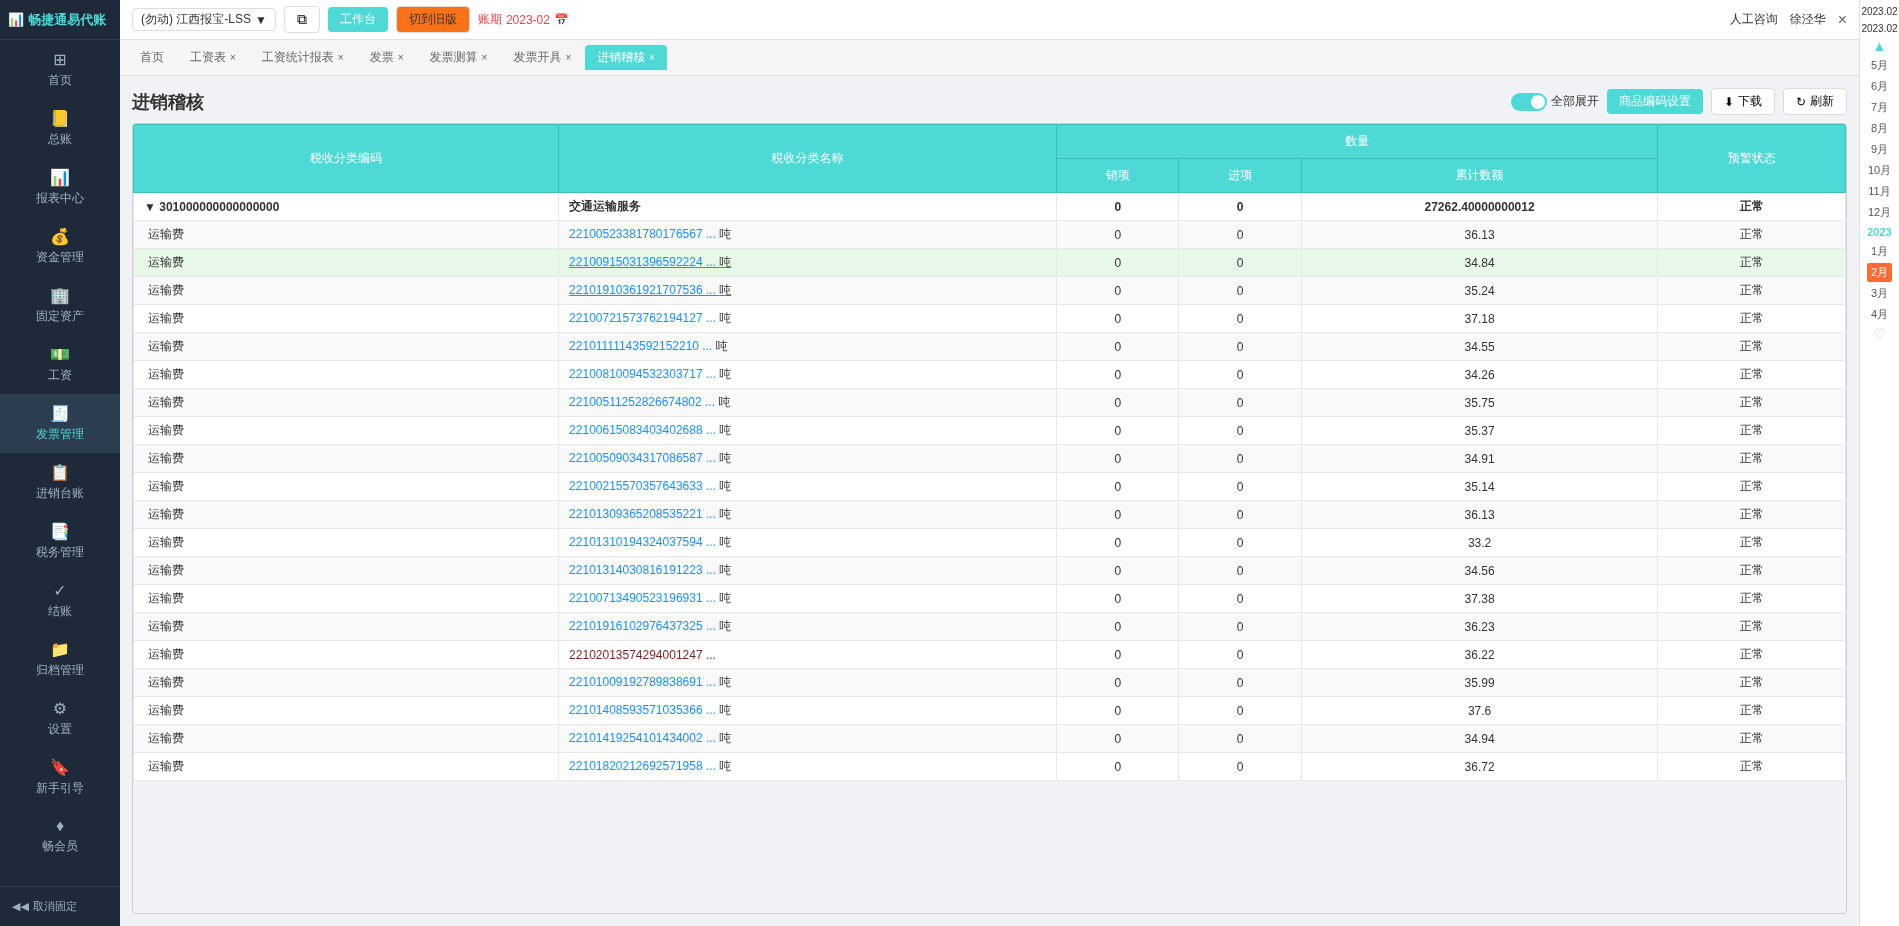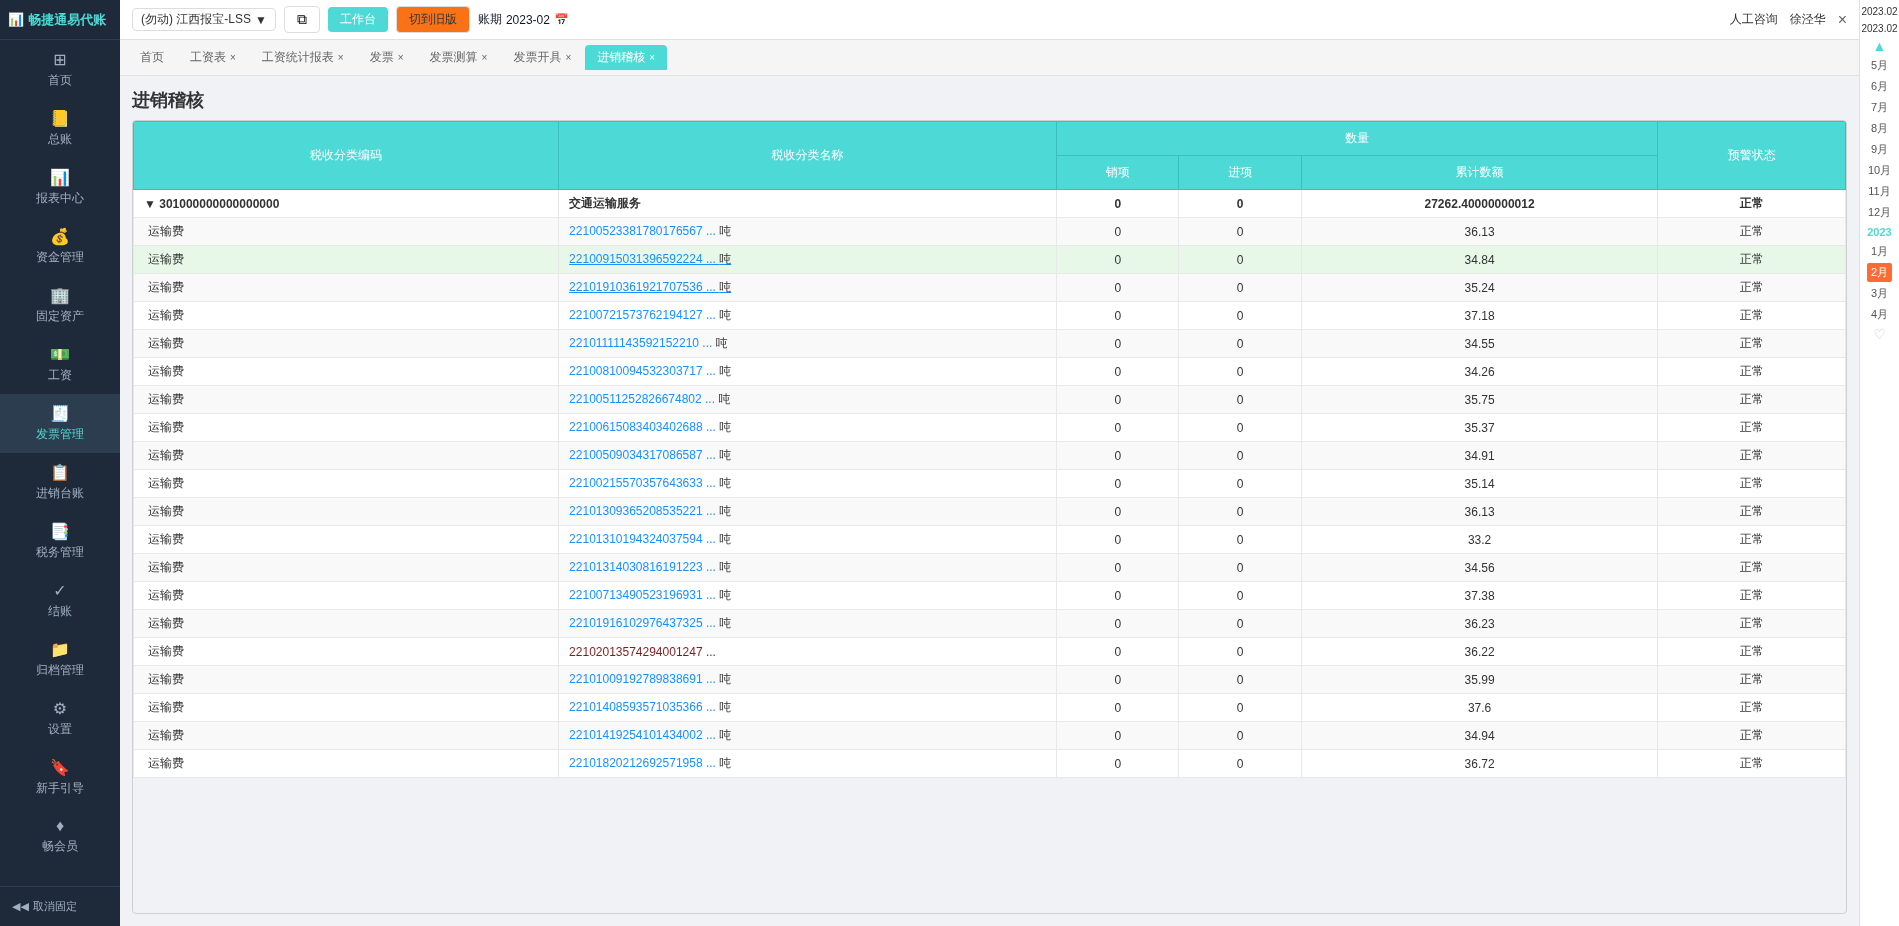--- a/index.html
+++ b/index.html
@@ -17,21 +17,21 @@
 
     
     .main-area { flex: 1; display: flex; flex-direction: column; overflow: hidden; }
 
     
     .topbar { height: 40px; background: #fff; display: flex; align-items: center; padding: 12px 12px; gap: 8px; border-bottom: 1px solid #e0e0e0; flex-shrink: 0; }
     .topbar-company { display: flex; align-items: center; gap: 4px; font-size: 12px; color: #333; border: 1px solid #ddd; border-radius: 4px; padding: 2px 8px; cursor: pointer; }
     .topbar-btn { padding: 4px 12px; border-radius: 4px; font-size: 12px; cursor: pointer; border: none; }
     .topbar-btn.workbench { background: #4dd9d5; color: #fff; }
     .topbar-btn.switch { background: #f97316; border: 1px solid #ddd; color: #333; }
-    .topbar-period { font-size: 12px; color: #0f172a; display: flex; align-items: center; gap: 4px; }
+    .topbar-period { font-size: 12px; color: #ef4444; display: flex; align-items: center; gap: 4px; }
     .topbar-right { margin-left: auto; display: flex; align-items: center; gap: 12px; font-size: 12px; color: #333; }
     .topbar-close { font-size: 16px; cursor: pointer; color: #666; }
 
     
     .tabbar { height: 36px; background: #f5f5f5; display: flex; align-items: center; padding: 0 8px; gap: 2px; border-bottom: 1px solid #e0e0e0; flex-shrink: 0; }
     .tab { padding: 4px 12px; font-size: 12px; cursor: pointer; border-radius: 4px 4px 0 0; display: flex; align-items: center; gap: 4px; color: #666; }
     .tab.active { background: #4dd9d5; color: #fff; }
     .tab .close { font-size: 10px; cursor: pointer; }
 
     
@@ -189,20 +189,35 @@
       </div>
       <div class="tab active">
         <span>进销稽核</span>
         <span class="close">×</span>
       </div>
     </div>
 
   <div class="page-content">
     <div class="page-header">
       <h2 class="page-title">进销稽核</h2>
+      <div class="page-actions">
+        <div class="toggle-btn">
+          <div class="toggle-switch"></div>
+          <span>全部展开</span>
+        </div>
+        <button class="action-btn primary">商品编码设置</button>
+        <button class="action-btn">
+          <span>⬇</span>
+          <span>下载</span>
+        </button>
+        <button class="action-btn">
+          <span>↻</span>
+          <span>刷新</span>
+        </button>
+      </div>
     </div>
 
     <div class="table-container">
       <table>
         <thead>
           <tr>
             <th rowspan="2">税收分类编码</th>
             <th rowspan="2">税收分类名称</th>
             <th colspan="3">数量</th>
             <th rowspan="2">预警状态</th>

